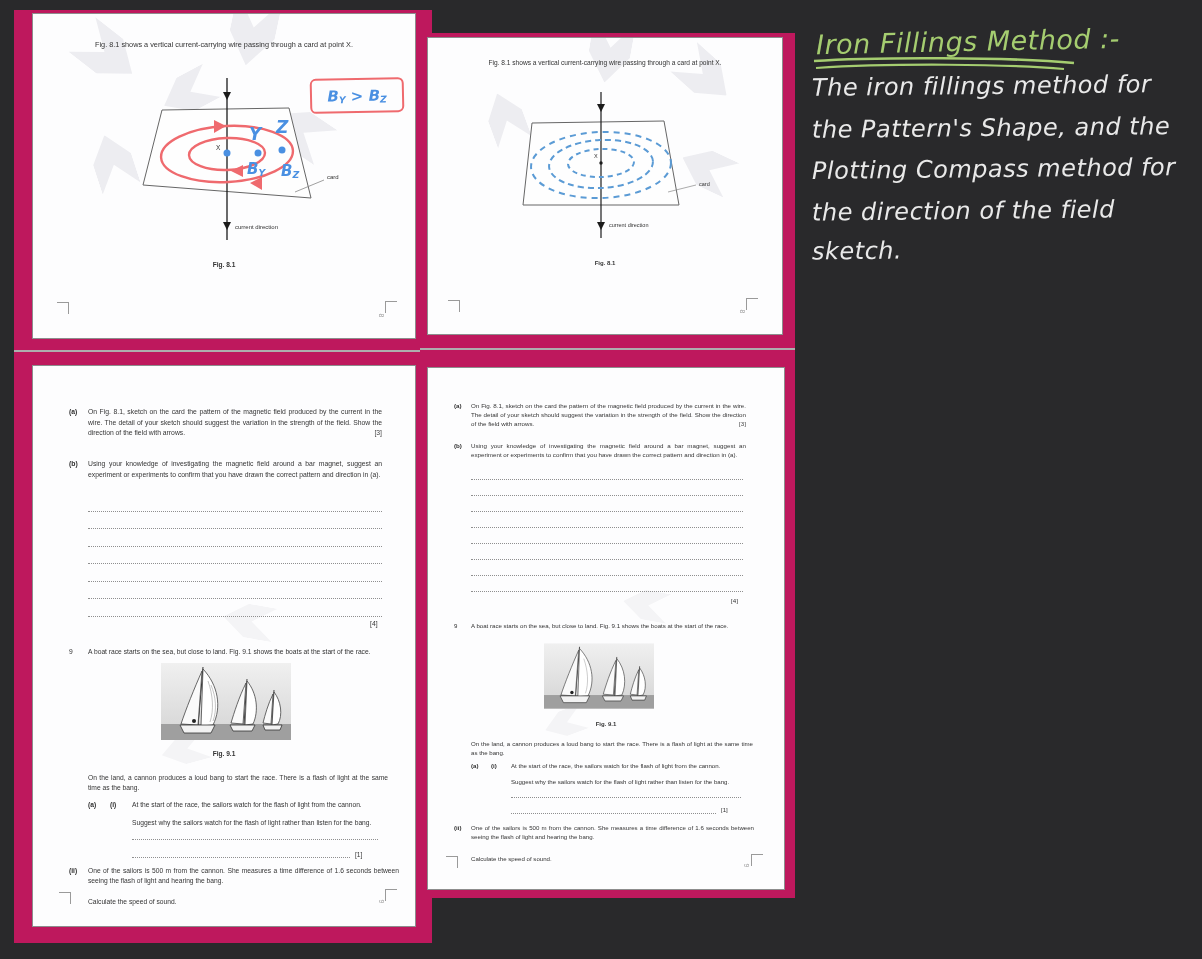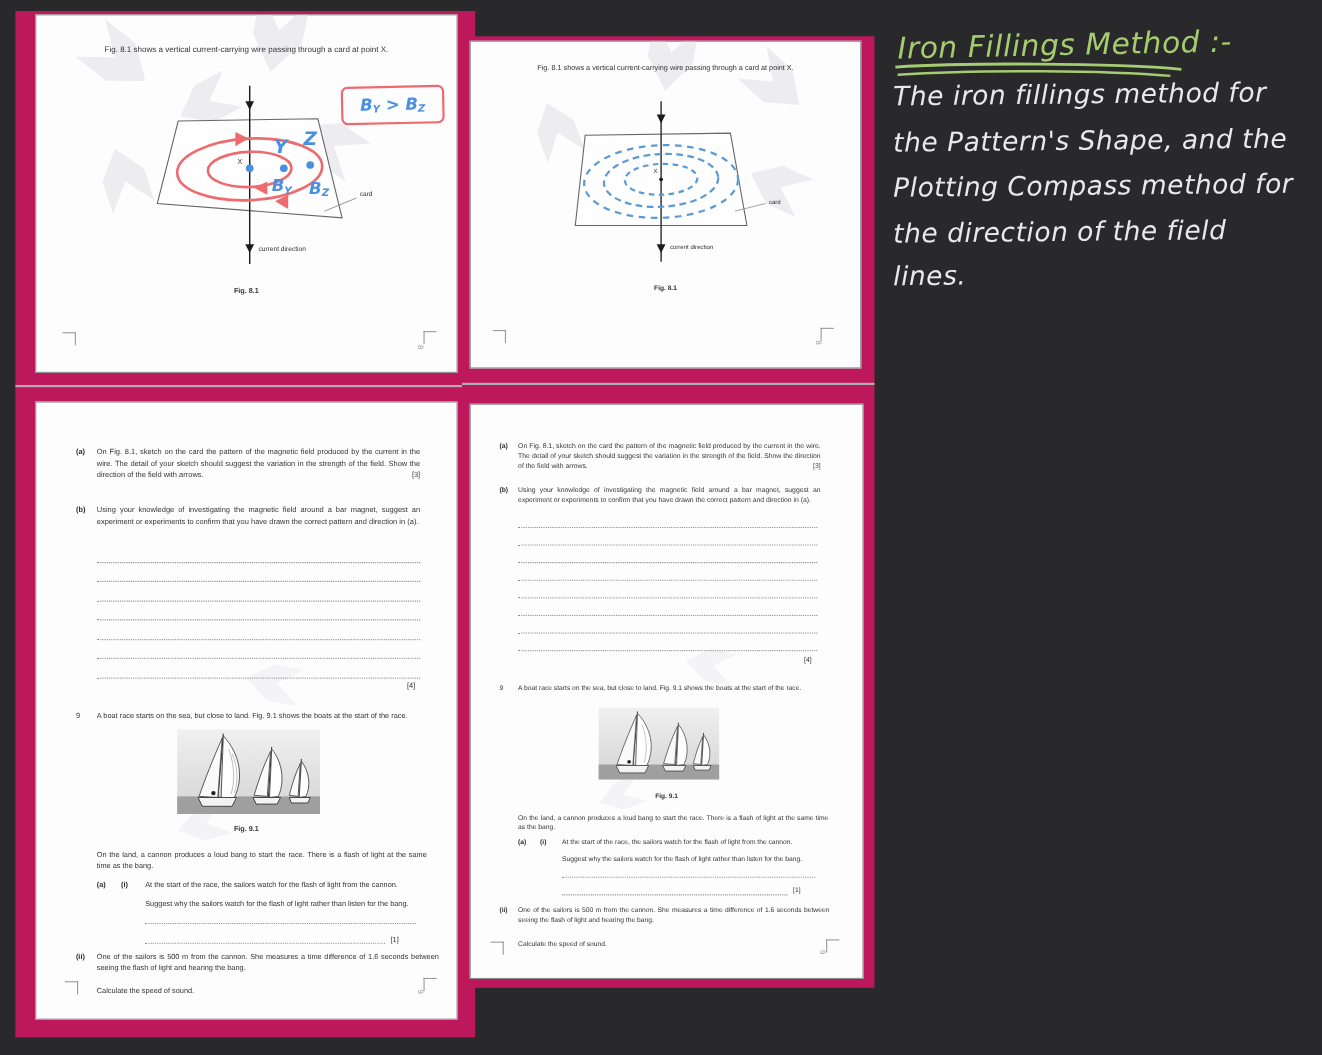--- a/index.html
+++ b/index.html
@@ -287,16 +287,16 @@
   <div style="position:absolute;left:812px;top:24px;width:390px;height:250px;">
     <div class="hand heading" style="left:4px;top:2px;">Iron Fillings Method :-</div>
     <svg style="position:absolute;left:0px;top:32px;" width="275" height="16" viewBox="0 0 275 16">
       <path d="M2,5 C60,1 200,1 262,7" fill="none" stroke="#a5cd70" stroke-width="2.6"></path>
       <path d="M4,12 C80,7 195,8 252,13" fill="none" stroke="#a5cd70" stroke-width="2.2"></path>
     </svg>
     <div class="hand body" style="left:0px;top:48px;">The iron fillings method for</div>
     <div class="hand body" style="left:0px;top:90px;">the Pattern's Shape, and the</div>
     <div class="hand body" style="left:0px;top:131px;">Plotting Compass method for</div>
     <div class="hand body" style="left:0px;top:173px;">the direction of the field</div>
-    <div class="hand body" style="left:0px;top:213px;">lines.</div>
+    <div class="hand body" style="left:0px;top:213px;">sketch.</div>
   </div>
 
 </div>
 
 </body></html>

